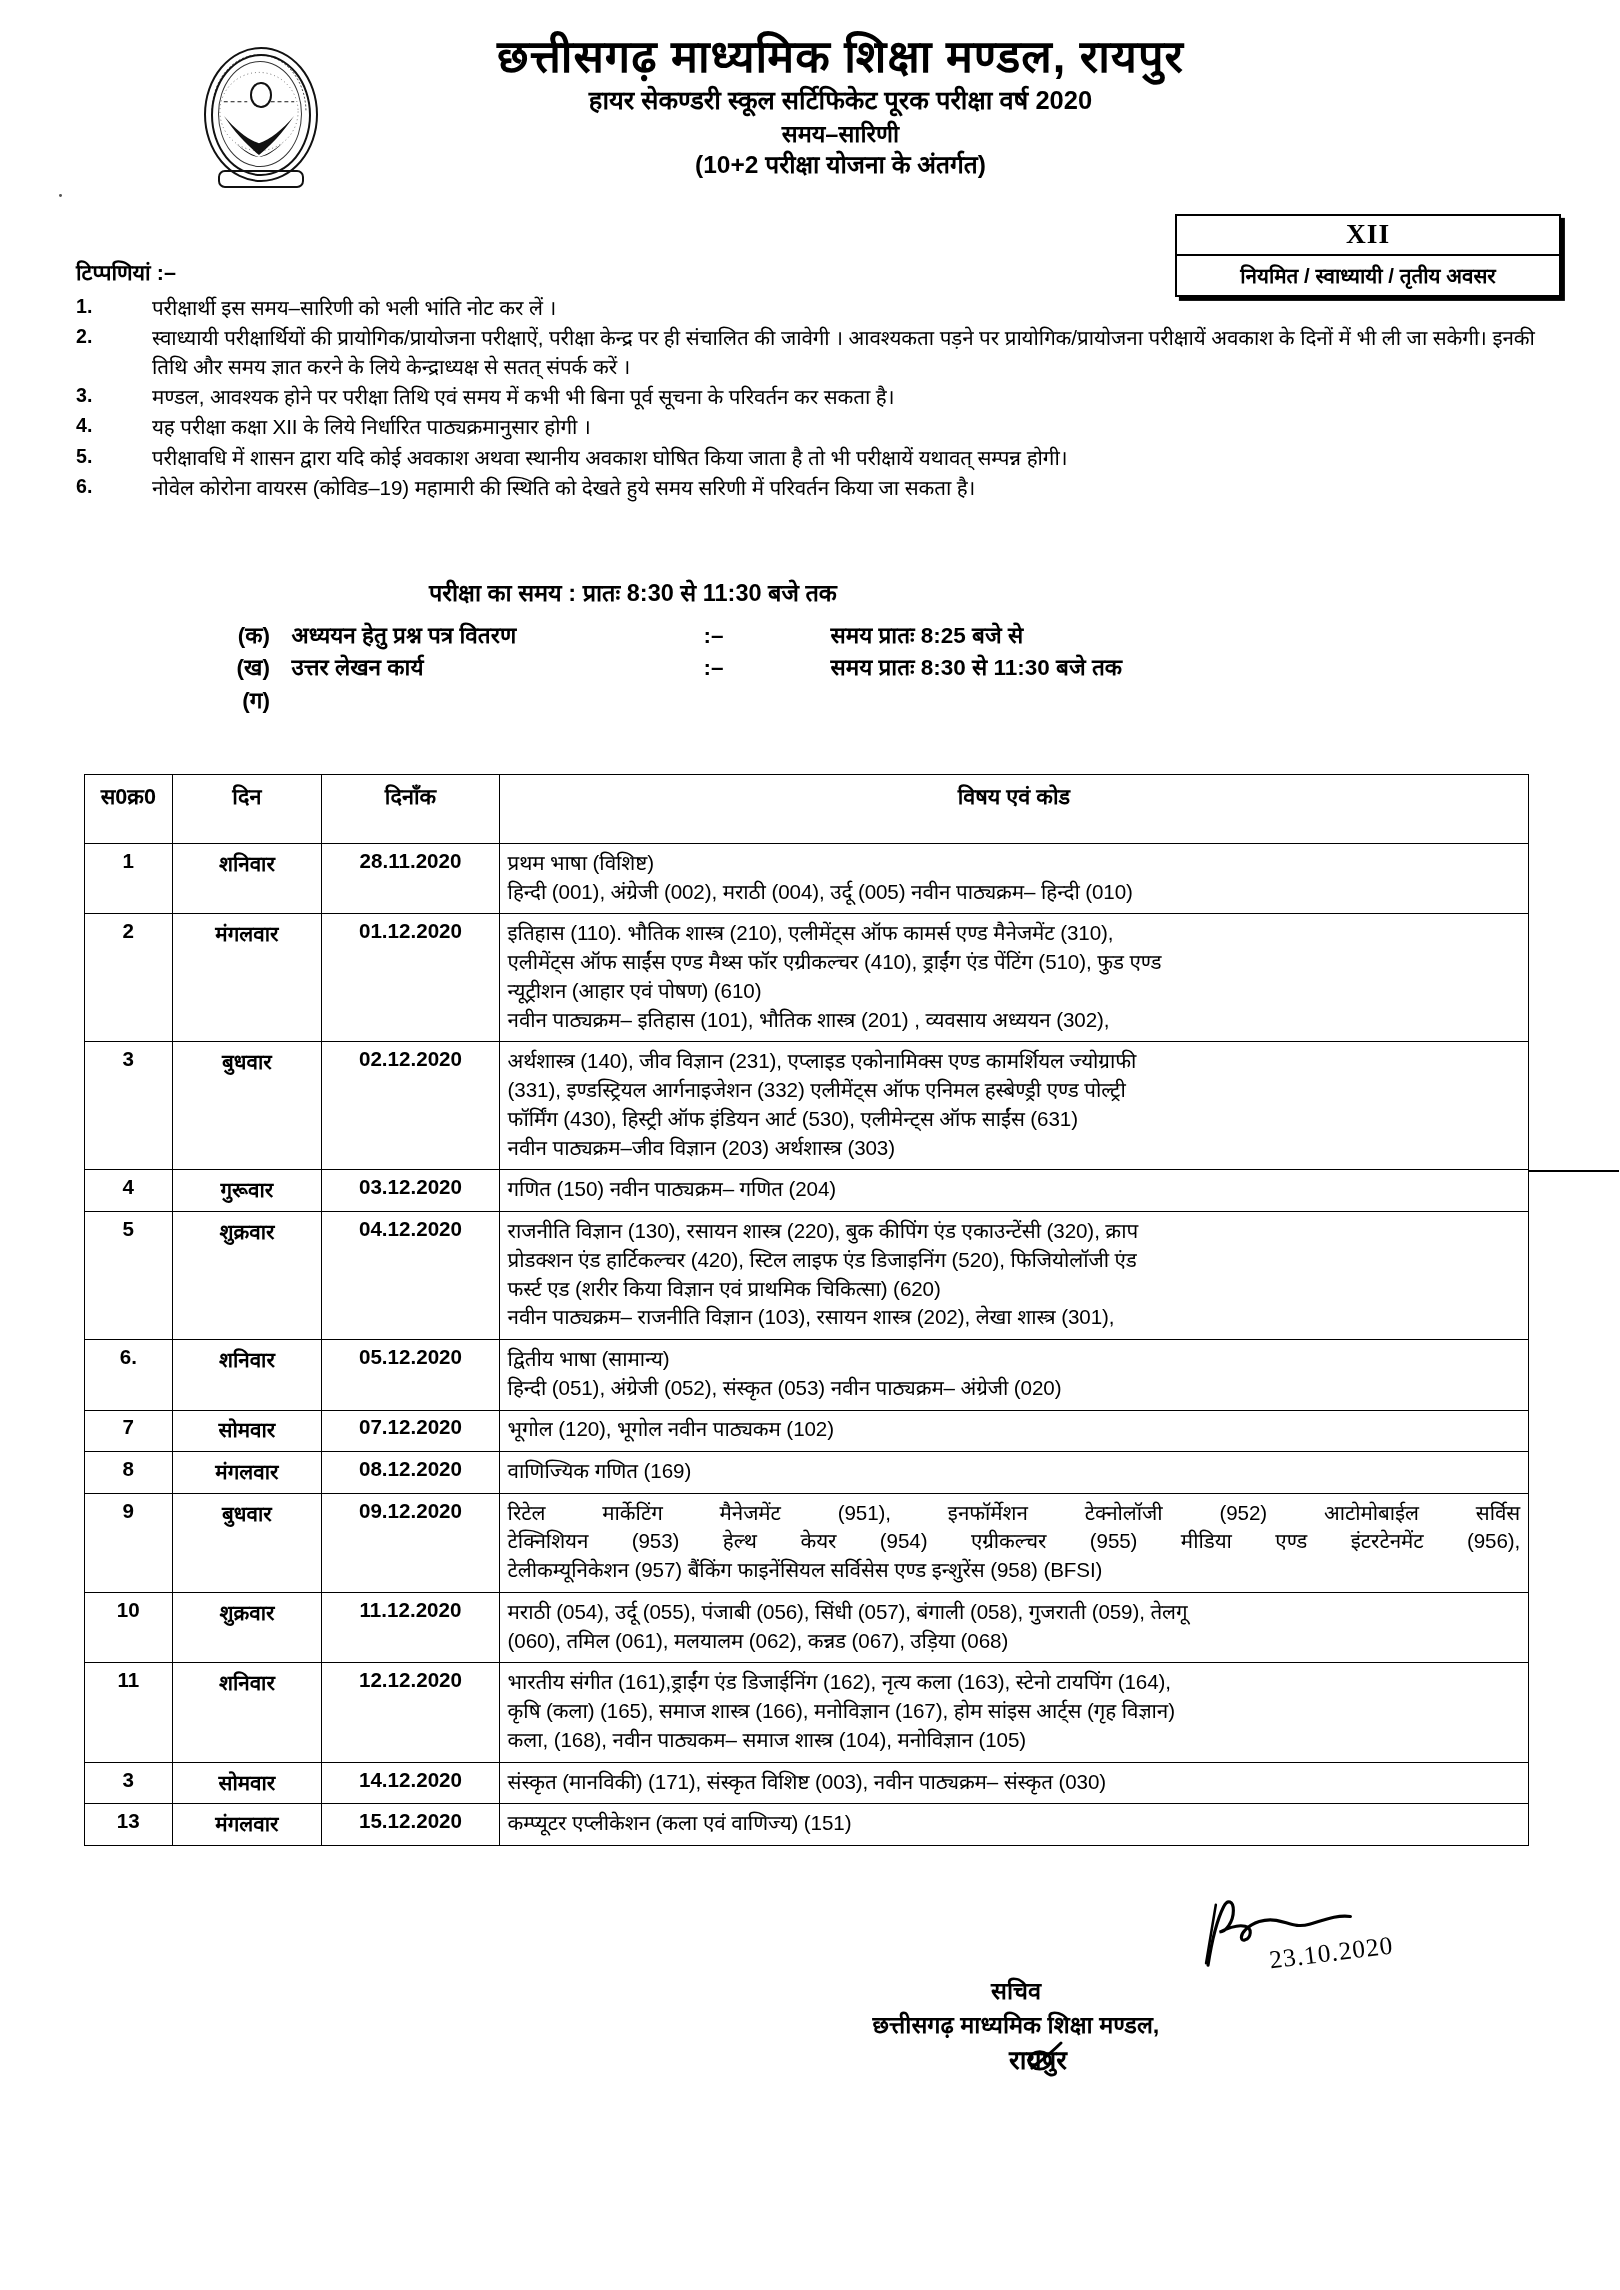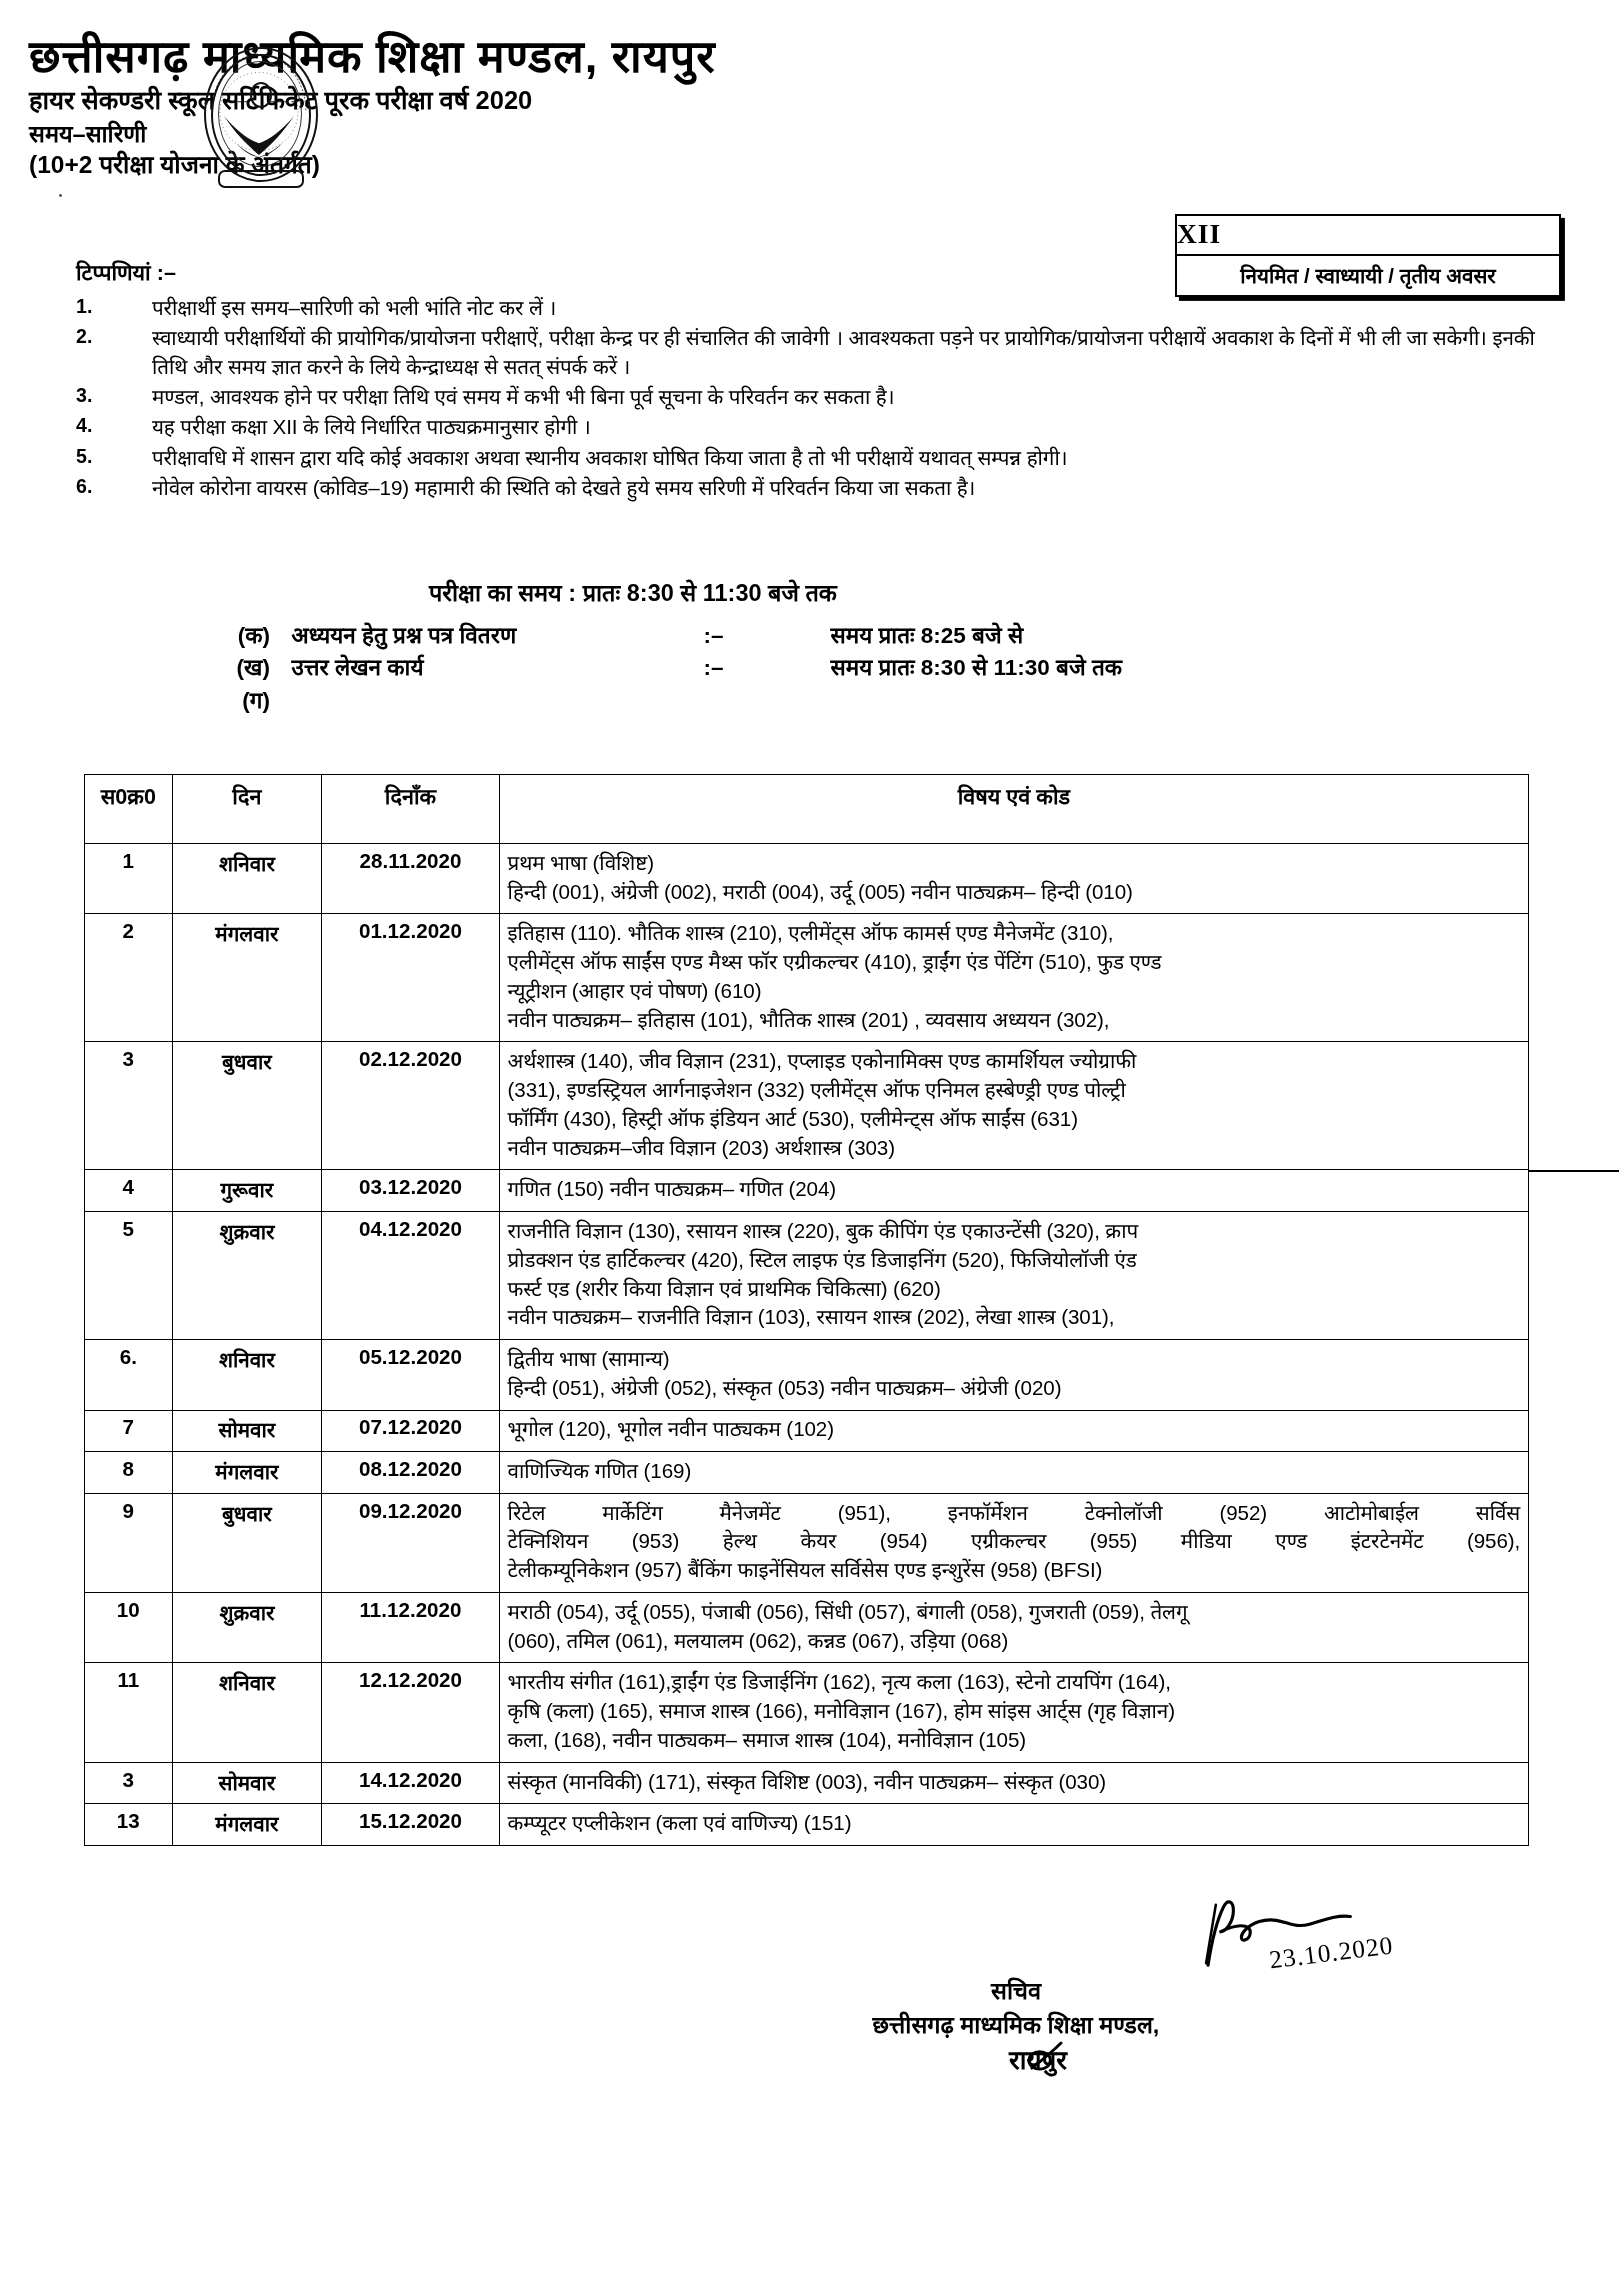--- a/index.html
+++ b/index.html
@@ -66,21 +66,22 @@
   }
   .emblem .base {
     position: absolute;
     left: 21.6px; top: 127px;
     width: 82px; height: 13.7px;
     border: 2px solid #111;
     border-radius: 6.9px;
   }
 
   .title-block {
-    padding-left: 29px;
+    text-align: center;
+    padding-left: 61px;
   }
   .t1 {
     font-size: 45px;
     font-weight: bold;
     letter-spacing: 1px;
     line-height: 1.08;
     margin-bottom: 3.9px;
   }
   .t2 {
     font-size: 25.5px;
@@ -103,21 +104,21 @@
   .class-box {
     position: absolute;
     right: 59px;
     top: 214px;
     width: 382px;
     border: 2.9px solid #000;
     background: #fff;
     box-shadow: 3.9px 3.9px 0 #000;
   }
   .class-box .cb-top {
-    text-align: left;
+    text-align: center;
     font-family: "Liberation Serif", "DejaVu Serif", serif;
     font-weight: bold;
     font-size: 27.4px;
     padding: 2.9px 0 3.9px;
     border-bottom: 2px solid #000;
     letter-spacing: 1px;
   }
   .class-box .cb-bot {
     text-align: center;
     font-size: 20.6px;

